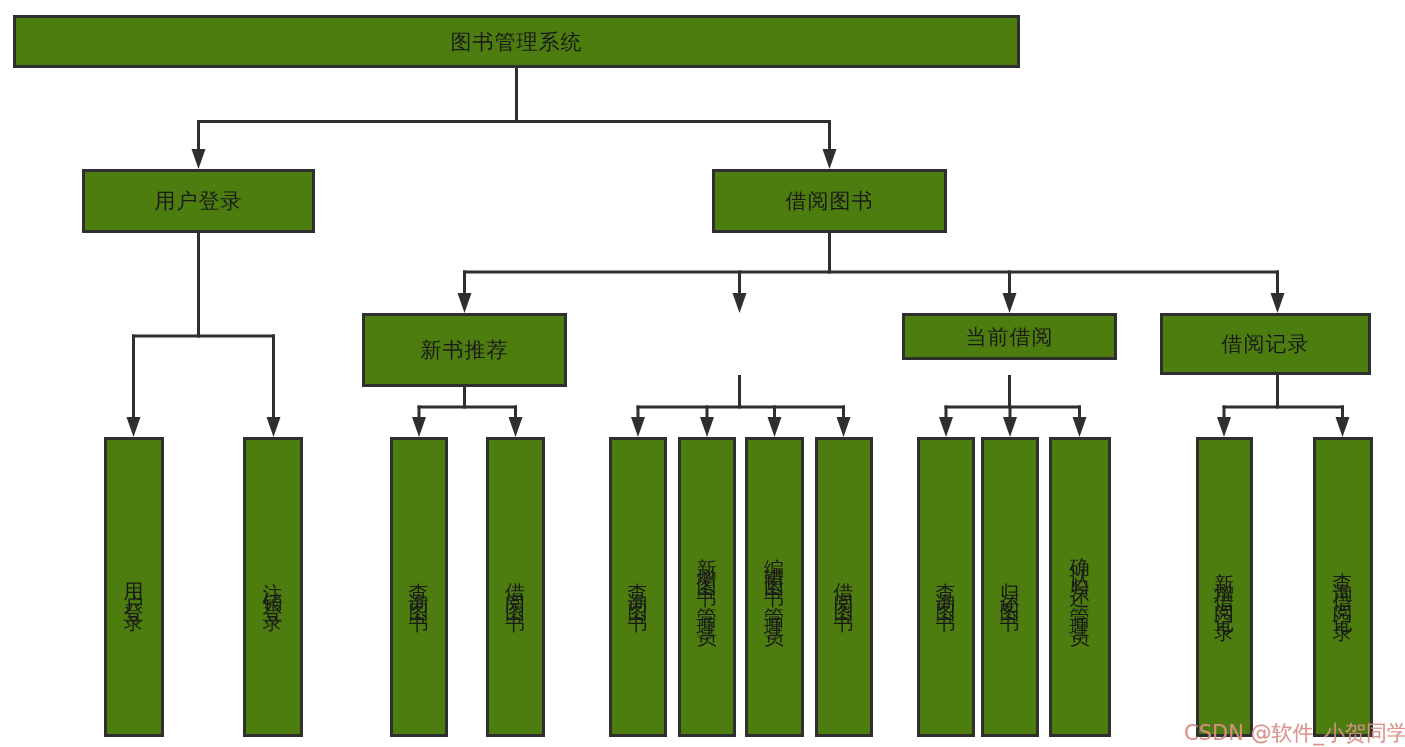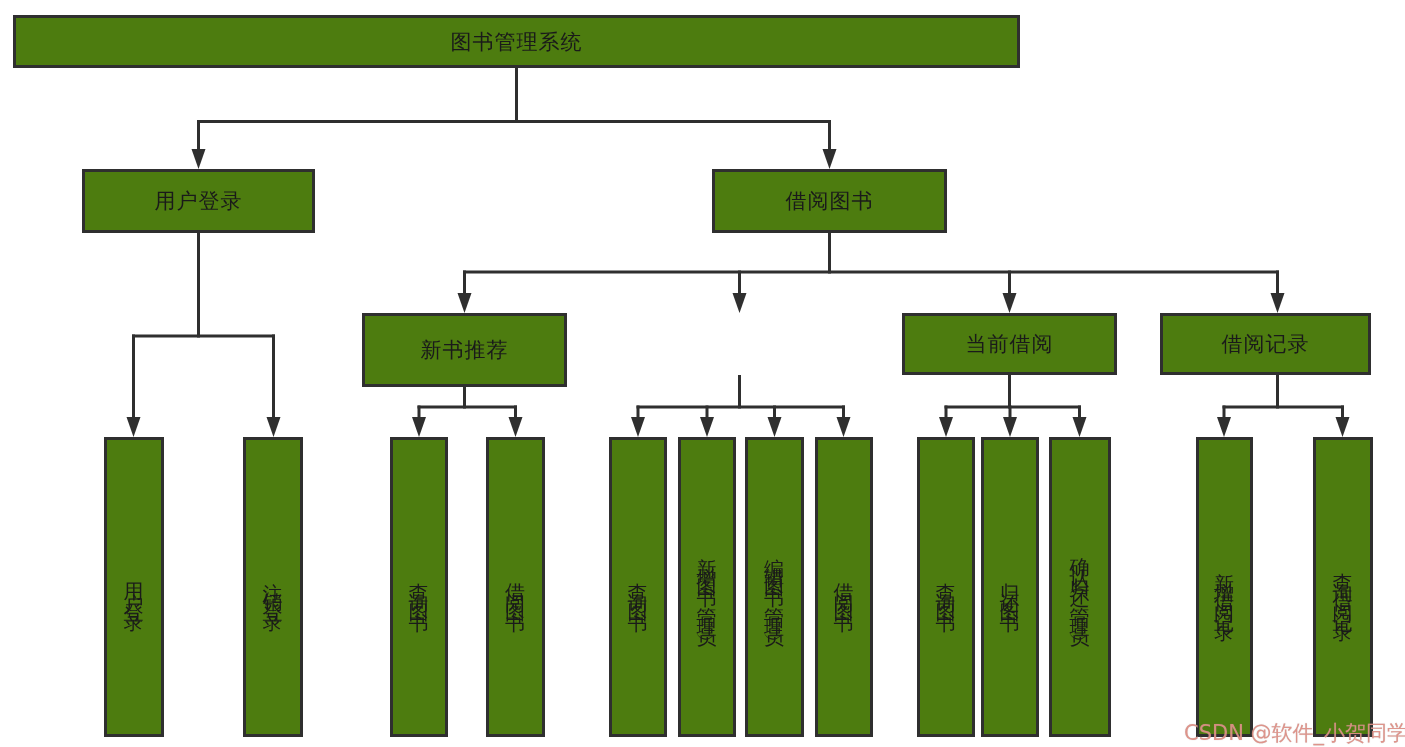--- a/index.html
+++ b/index.html
@@ -144,21 +144,21 @@
   <div class="box h" style="left:82px;top:169px;width:233px;height:64px">
     <span>用户登录</span>
   </div>
   <div class="box h" style="left:712px;top:169px;width:235px;height:64px">
     <span>借阅图书</span>
   </div>
 
   <div class="box h" style="left:362px;top:313px;width:205px;height:74px">
     <span>新书推荐</span>
   </div>
-  <div class="box h" style="left:902px;top:313px;width:215px;height:62px">
+  <div class="box h" style="left:902px;top:313px;width:215px;height:47px">
     <span>当前借阅</span>
   </div>
   <div class="box h" style="left:1160px;top:313px;width:211px;height:62px">
     <span>借阅记录</span>
   </div>
 
   <div class="box v" style="left:104px;top:437px;width:60px;height:300px">
     <span>用户登录</span>
   </div>
   <div class="box v" style="left:243px;top:437px;width:60px;height:300px">

